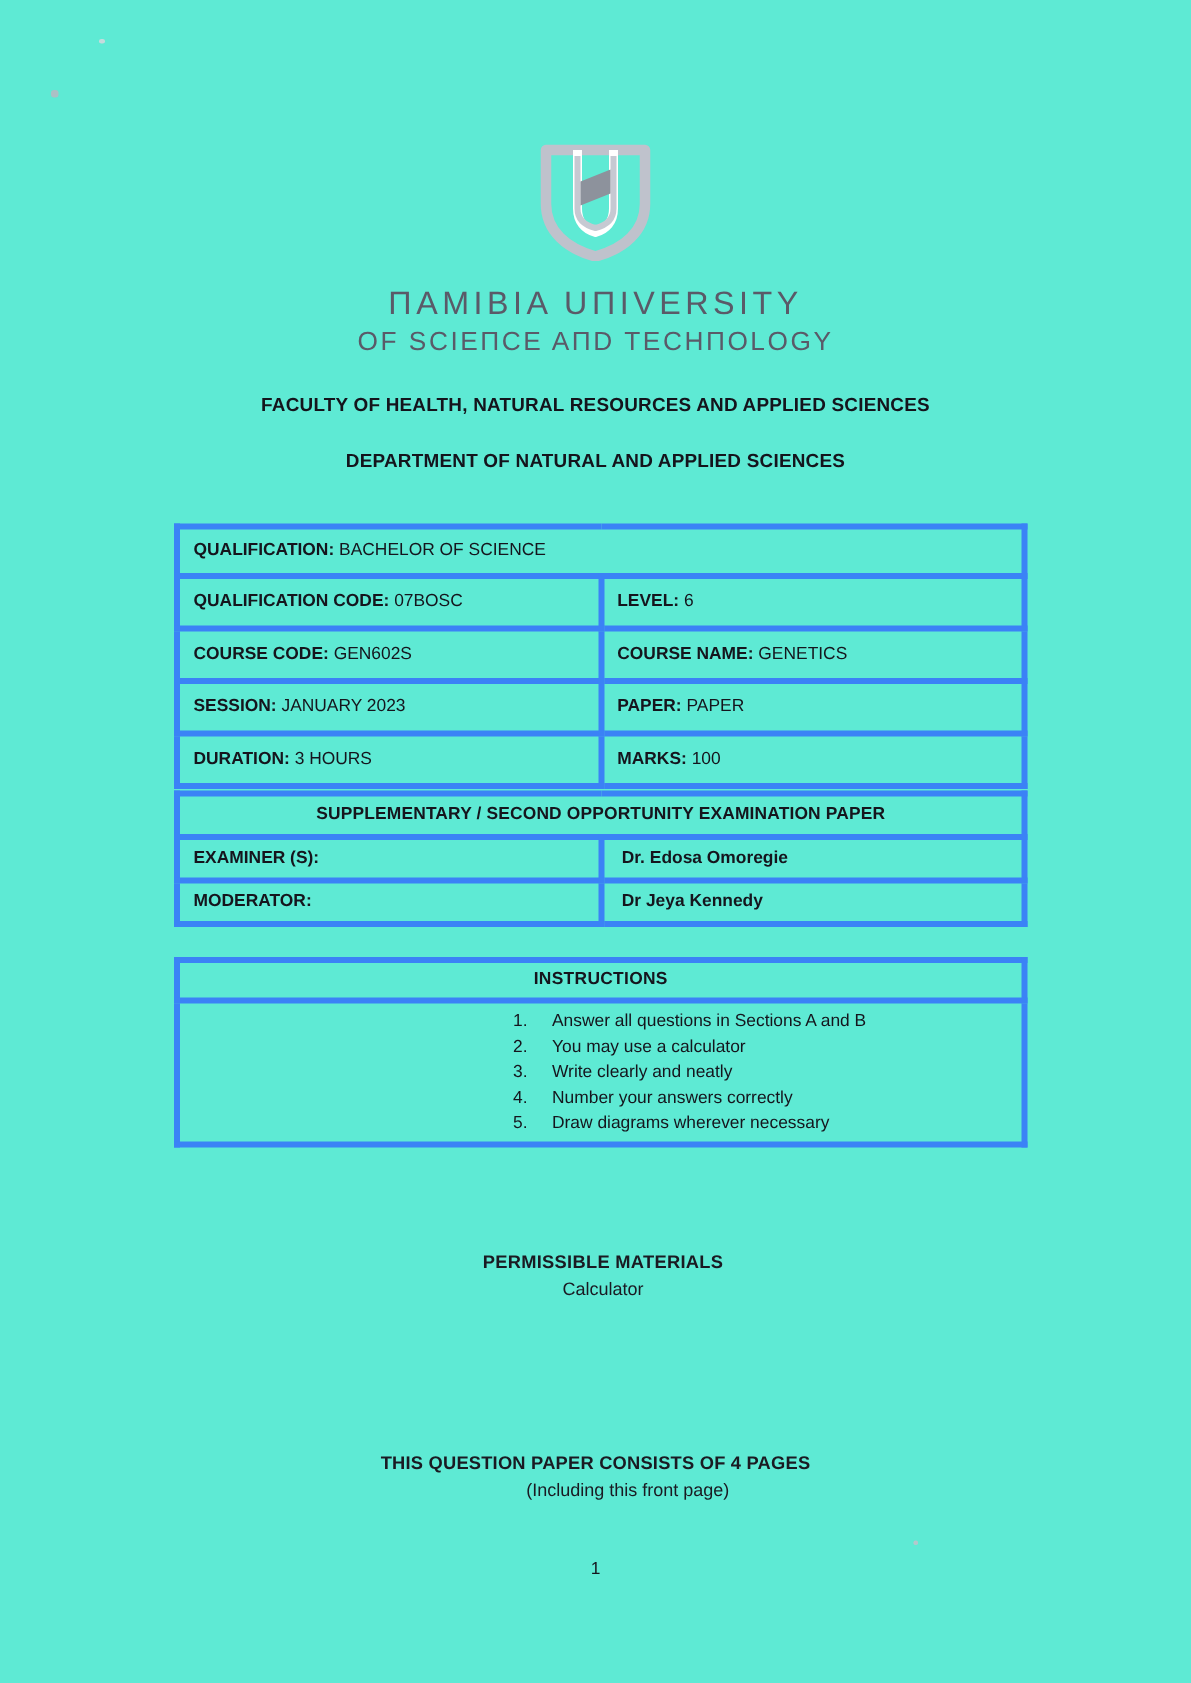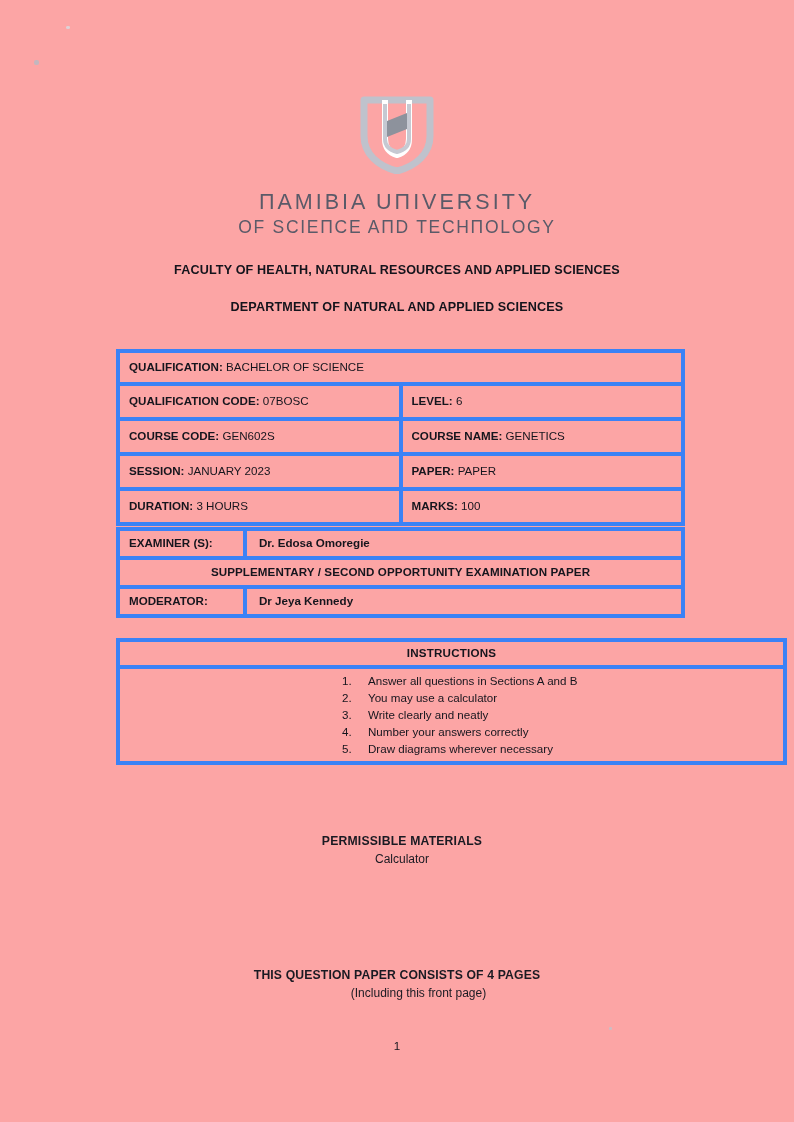--- a/index.html
+++ b/index.html
@@ -12,21 +12,21 @@
     height: 1122px;
     position: relative;
     font-family: "Liberation Sans", sans-serif;
     color: #1a1a22;
     overflow: hidden;
   }
 
   .page {
     position: absolute;
     inset: 0;
-    background: #fca5a5;
+    background: #5eead4;
   }
 
   
   .speck {
     position: absolute;
     background: #c9c9d0;
     border-radius: 40%;
     opacity: .85;
   }
   .speck-a { left: 66px;  top: 26px;  width: 4px;  height: 3px; background:#d8d8de; }
@@ -121,21 +121,21 @@
     padding-left: 0;
     letter-spacing: .1px;
   }
   #examiner-table td.name-cell { padding-left: 12px; font-weight: bold; }
   #examiner-table td.role-cell { font-weight: bold; }
 
   
   #instructions-table {
     left: 116px;
     top: 638px;
-    width: 671px;
+    width: 569px;
     padding-left: 35px;
   }
   #instructions-table td.head-cell {
     text-align: center;
     font-weight: bold;
     padding-left: 0;
     height: 23px;
     letter-spacing: .2px;
   }
   #instructions-table td.body-cell {
@@ -278,25 +278,25 @@
           <span class="lbl">MARKS:</span>
           <span>100</span>
         </td>
       </tr>
     </tbody>
   </table>
 
   <table class="tbl" id="examiner-table">
     <tbody>
       <tr>
+        <td class="title-cell" colspan="2">SUPPLEMENTARY / SECOND OPPORTUNITY EXAMINATION PAPER</td>
+      </tr>
+      <tr>
         <td class="role-cell" style="width:114px">EXAMINER (S):</td>
         <td class="name-cell">Dr. Edosa Omoregie</td>
-      </tr>
-      <tr>
-        <td class="title-cell" colspan="2">SUPPLEMENTARY / SECOND OPPORTUNITY EXAMINATION PAPER</td>
       </tr>
       <tr>
         <td class="role-cell">MODERATOR:</td>
         <td class="name-cell">Dr Jeya Kennedy</td>
       </tr>
     </tbody>
   </table>
 
   <table class="tbl" id="instructions-table">
     <tbody>

